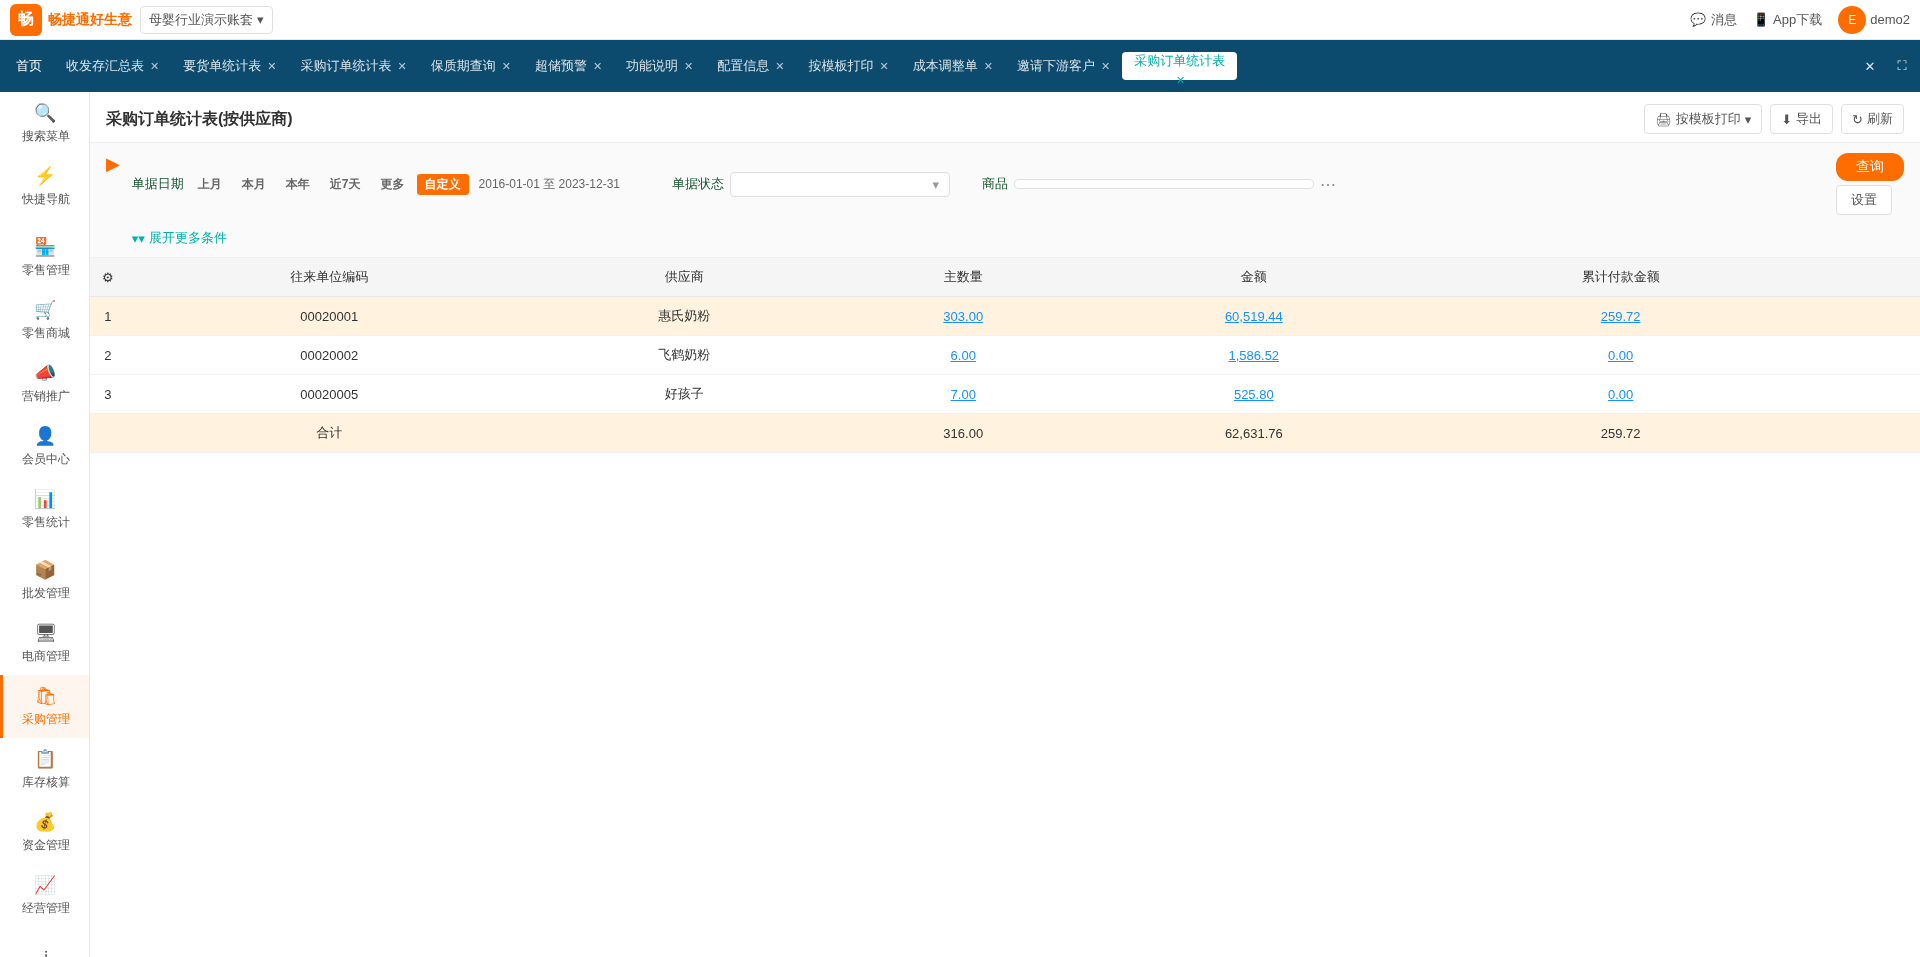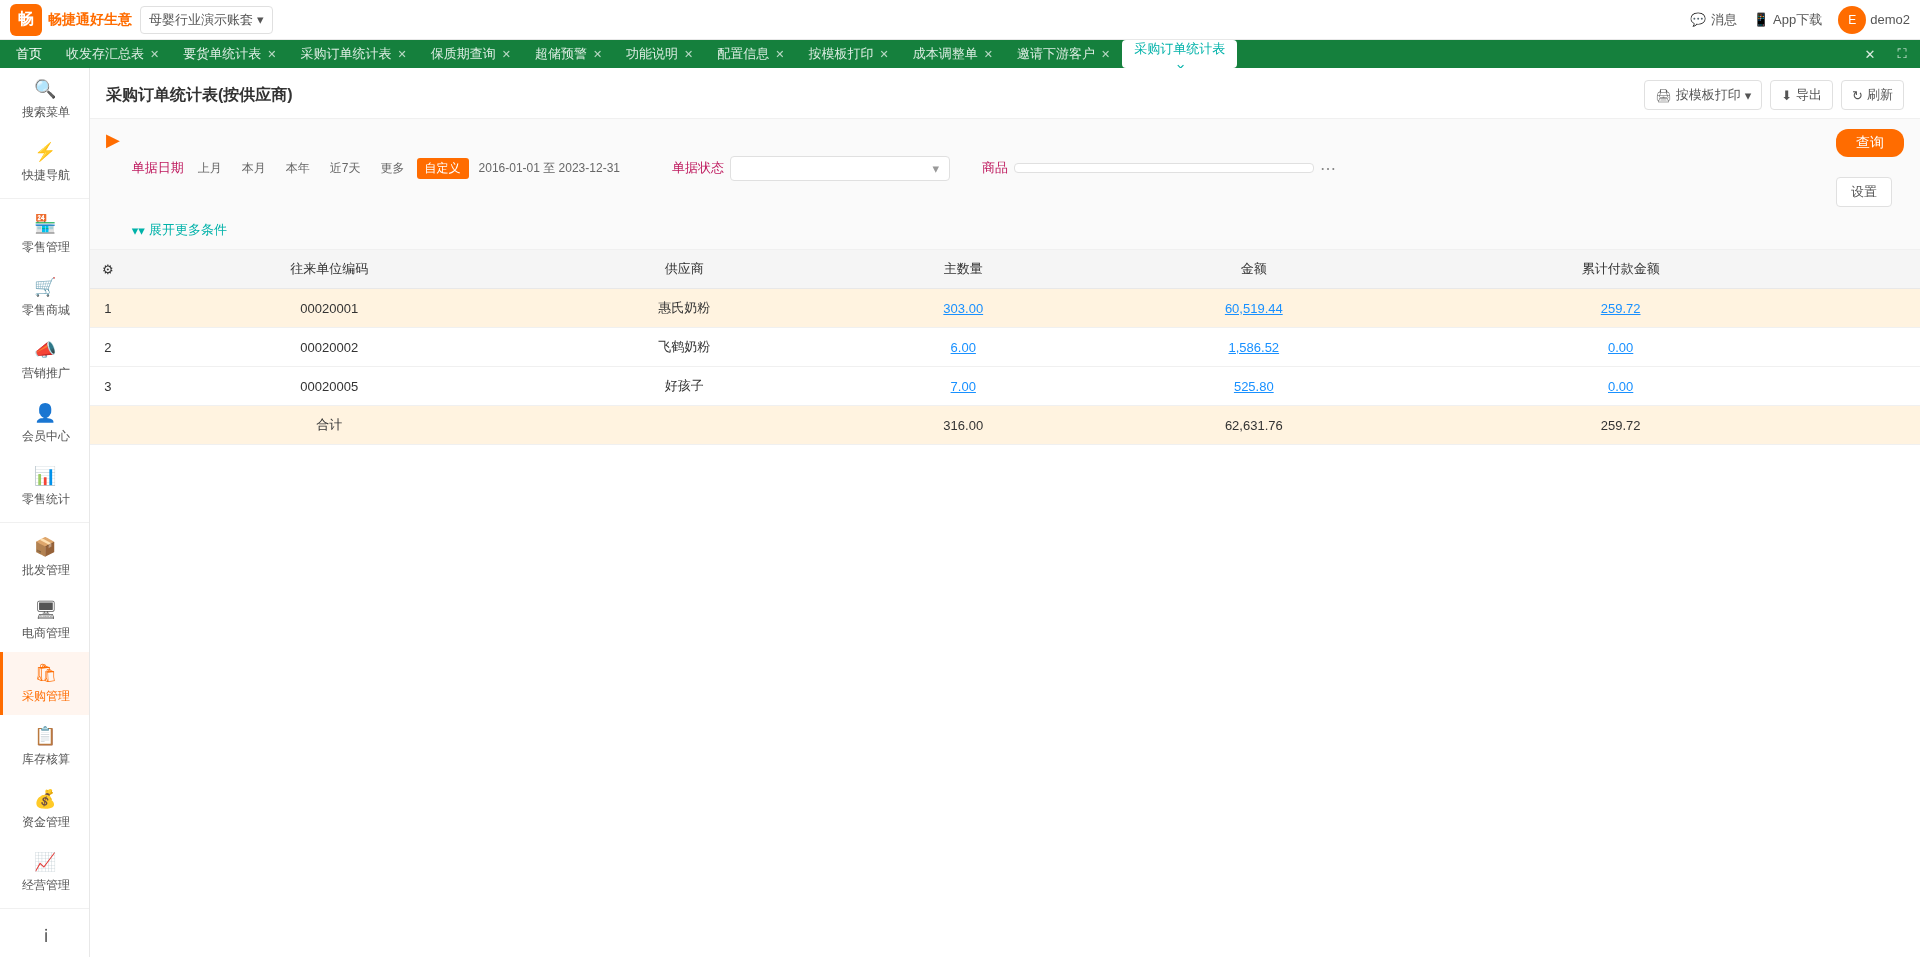--- a/index.html
+++ b/index.html
@@ -9,21 +9,21 @@
     .top-bar { display: flex; align-items: center; height: 40px; background: #fff; border-bottom: 1px solid #e8e8e8; padding: 0 10px; justify-content: space-between; }
     .top-bar-left { display: flex; align-items: center; gap: 8px; }
     .logo-area { display: flex; align-items: center; gap: 6px; color: #ff6c00; font-weight: bold; font-size: 14px; }
     .logo-icon { width: 32px; height: 32px; background: #ff6c00; border-radius: 6px; display: flex; align-items: center; justify-content: center; color: white; font-size: 16px; font-weight: bold; }
     .workspace-selector { display: flex; align-items: center; gap: 4px; color: #555; font-size: 13px; cursor: pointer; padding: 4px 8px; border: 1px solid #e0e0e0; border-radius: 4px; }
     .top-bar-right { display: flex; align-items: center; gap: 16px; }
     .top-bar-action { display: flex; align-items: center; gap: 4px; color: #555; cursor: pointer; font-size: 13px; }
     .user-avatar { width: 28px; height: 28px; border-radius: 50%; background: #ff6c00; display: flex; align-items: center; justify-content: center; color: white; font-size: 12px; }
 
     
-    .nav-tabs { display: flex; align-items: center; background: #15803d; height: 28px; padding: 0 4px; overflow: hidden; }
+    .nav-tabs { display: flex; align-items: center; background: #0c4a6e; height: 52px; padding: 0 4px; overflow: hidden; }
     .nav-tab { display: flex; align-items: center; gap: 4px; padding: 0 12px; height: 28px; color: rgba(255,255,255,0.85); font-size: 13px; cursor: pointer; border-radius: 4px; white-space: nowrap; flex-shrink: 0; }
     .nav-tab.active { background: #fff; color: #00b2a9; font-weight: 400; flex-direction: column; }
     .nav-tab.home { color: #fff; }
     .tab-close { font-size: 11px; color: rgba(255,255,255,0.7); margin-left: 2px; }
     .nav-tab.active .tab-close { color: #00b2a9; }
     .nav-right-btns { margin-left: auto; display: flex; align-items: center; gap: 4px; }
     .nav-icon-btn { width: 28px; height: 28px; display: flex; align-items: center; justify-content: center; color: rgba(255,255,255,0.85); cursor: pointer; border-radius: 4px; }
 
     
     .main-layout { display: flex; flex: 1; overflow: hidden; }
@@ -43,29 +43,29 @@
     .page-title { font-size: 16px; font-weight: 600; color: #333; }
     .header-actions { display: flex; align-items: center; gap: 8px; }
     .btn-print { display: flex; align-items: center; gap: 4px; padding: 5px 10px; border: 1px solid #e0e0e0; border-radius: 4px; background: #fff; cursor: pointer; font-size: 13px; color: #555; }
     .btn-export { display: flex; align-items: center; gap: 4px; padding: 5px 10px; border: 1px solid #e0e0e0; border-radius: 4px; background: #fff; cursor: pointer; font-size: 13px; color: #555; }
     .btn-refresh { display: flex; align-items: center; gap: 4px; padding: 5px 10px; border: 1px solid #e0e0e0; border-radius: 4px; background: #fff; cursor: pointer; font-size: 13px; color: #555; }
 
     
     .filter-bar { padding: 10px 16px; background: #fafafa; border-bottom: 1px solid #f0f0f0; }
     .filter-row { display: flex; align-items: center; gap: 12px; flex-wrap: wrap; }
     .filter-item { display: flex; align-items: center; gap: 6px; font-size: 13px; color: #555; }
-    .filter-label { color: #be185d; white-space: nowrap; }
-    .date-shortcuts { display: flex; gap: 4px; }
+    .filter-label { color: #14532d; white-space: nowrap; }
+    .date-shortcuts { display: flex; gap: 4px; font-weight: bold; }
     .date-shortcut { padding: 2px 8px; border-radius: 3px; cursor: pointer; color: #666; font-size: 12px; }
     .date-custom { display: inline-flex; align-items: center; padding: 2px 8px; border-radius: 3px; background: #ff6c00; color: #fff; font-size: 12px; cursor: pointer; text-align: center; }
     .date-range { color: #666; font-size: 12px; margin-left: 4px; }
     .filter-select { display: flex; align-items: center; gap: 4px; padding: 4px 10px; border: 1px solid #e0e0e0; border-radius: 4px; background: #fff; cursor: pointer; min-width: 200px; font-size: 13px; color: #999; justify-content: space-between; }
     .filter-input { display: flex; align-items: center; padding: 4px 10px; border: 1px solid #e0e0e0; border-radius: 4px; background: #fff; min-width: 200px; font-size: 13px; color: #999; }
     .btn-query { padding: 5px 20px; background: #ff6c00; color: #fff; border: none; border-radius: 12px; cursor: pointer; font-size: 14px; font-weight: 500; }
-    .btn-settings { padding: 5px 14px; background: #fff; color: #555; border: 1px solid #e0e0e0; border-radius: 4px; cursor: pointer; font-size: 13px; margin-top: 16px; }
+    .btn-settings { padding: 5px 14px; background: #fff; color: #555; border: 1px solid #e0e0e0; border-radius: 4px; cursor: pointer; font-size: 13px; margin-top: 0; }
     .expand-more { display: flex; align-items: center; gap: 4px; cursor: pointer; color: #00b2a9; font-size: 13px; margin-top: 6px; }
 
     
     .table-container { flex: 1; overflow: auto; padding: 0; }
     .data-table { width: 100%; border-collapse: collapse; }
     .data-table th { background: #f5f5f5; padding: 10px 12px; text-align: center; font-size: 13px; color: #333; font-weight: 500; border-bottom: 1px solid #e8e8e8; white-space: nowrap; }
     .data-table td { padding: 10px 12px; text-align: center; font-size: 13px; color: #333; border-bottom: 1px solid #f0f0f0; }
     .data-table tr.highlighted { background: #fff3e0; }
     .data-table td.link { color: #1890ff; cursor: pointer; text-decoration: underline; }
     .table-col-settings { width: 30px; }

